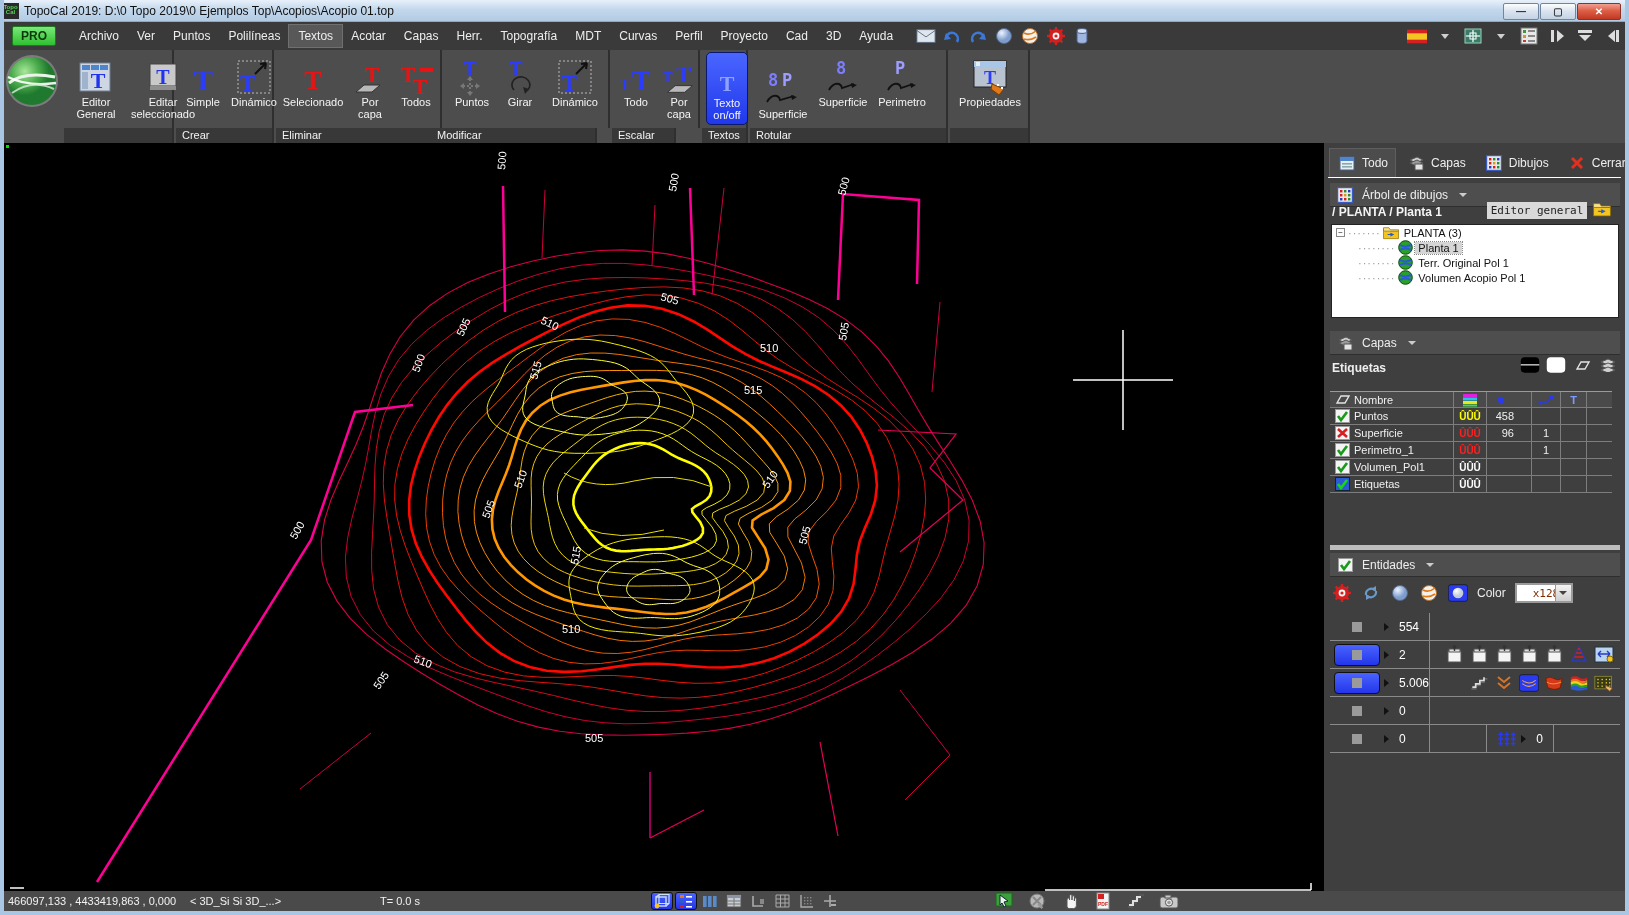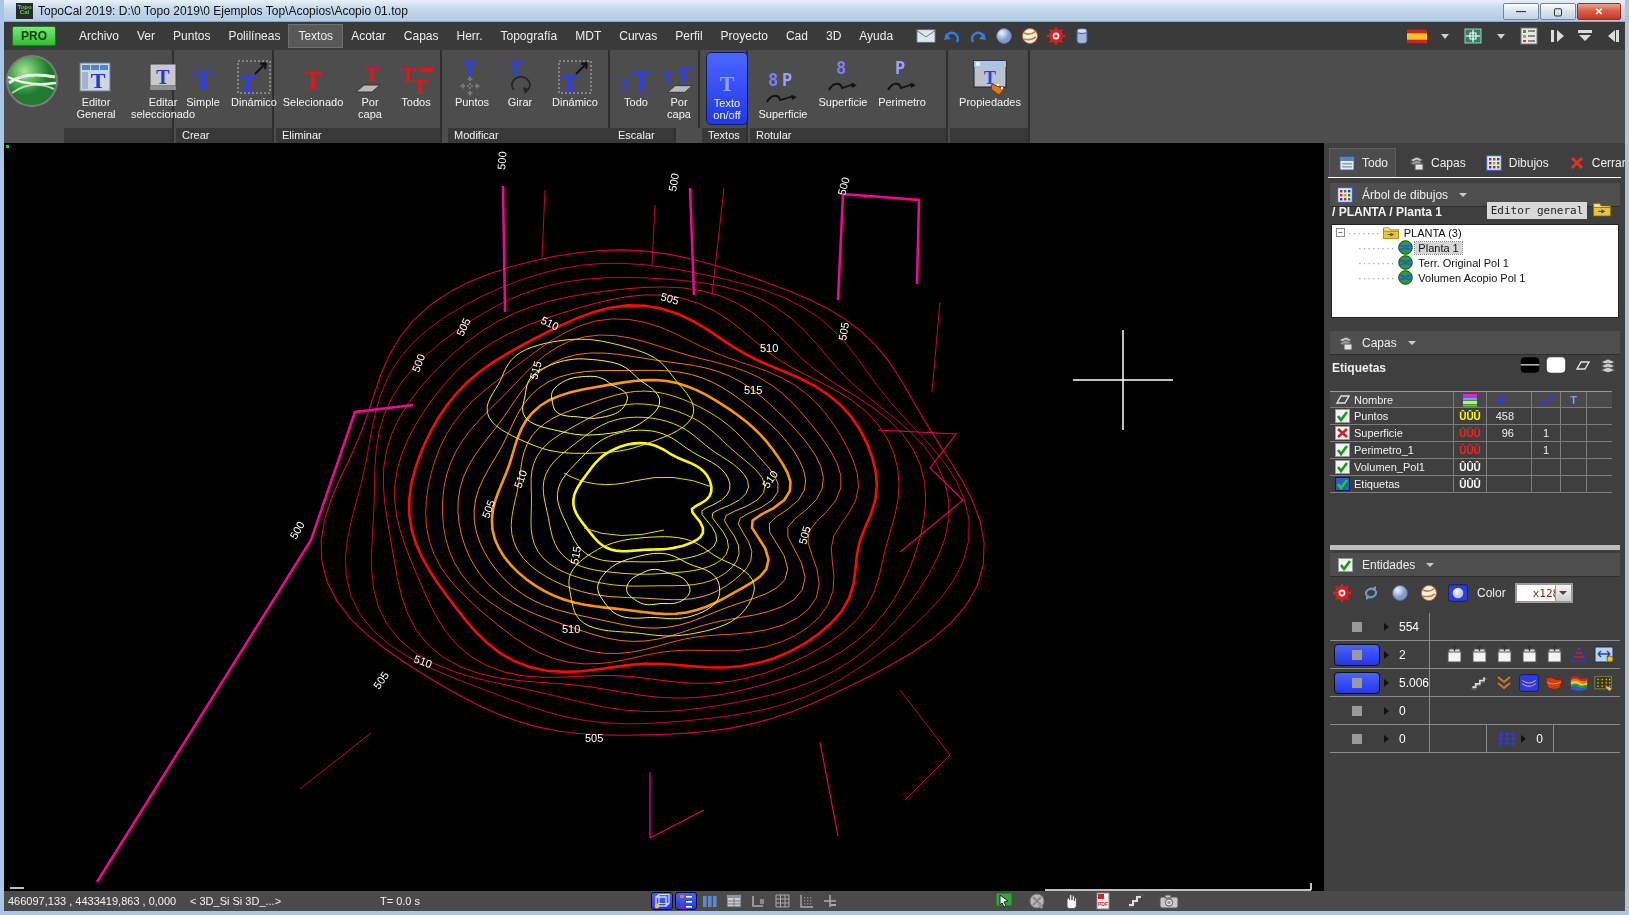--- a/index.html
+++ b/index.html
@@ -3,21 +3,21 @@
 <meta charset="utf-8">
 <style>
   html,body{margin:0;padding:0;background:#222;}
   *{box-sizing:border-box;}
   body{font-family:"Liberation Sans",sans-serif;}
   #win{position:relative;width:1629px;height:915px;background:#4d4d4d;overflow:hidden;
        border-left:4px solid #a9c7e4;border-right:4px solid #a9c7e4;}
   
   #titlebar{position:absolute;left:-4px;top:0;width:1629px;height:22px;
     background:linear-gradient(#e8f1fa,#c3d8ec 45%,#b2cbe4);border-bottom:1px solid #8fa9c4;
-    display:flex;align-items:center;padding-left:16px;color:#111;font-size:12px;}
+    display:flex;align-items:center;padding-left:2px;color:#111;font-size:12px;}
   #title-logo{width:17px;height:16px;background:#2a2a2a;color:#57d257;font-size:6px;line-height:5px;
     font-weight:bold;text-align:center;margin-right:5px;padding-top:2px;}
   .wbtns{position:absolute;right:8px;top:3px;display:flex;gap:1px;}
   .wbtn{width:36px;height:17px;border:1px solid #70859e;border-radius:2px;
     background:linear-gradient(#fdfefe,#d9e3ee 50%,#c3d2e2);display:flex;align-items:center;justify-content:center;
     font-size:10px;color:#333;font-weight:bold;}
   .wbtn.close{width:44px;background:linear-gradient(#f0a092,#dd5f47 45%,#c23823);color:#fff;border-color:#8c3325;}
   
   #menubar{position:absolute;left:-4px;top:22px;width:1629px;height:28px;background:#3a3a3a;
     display:flex;align-items:center;color:#eee;font-size:12px;}
@@ -324,21 +324,21 @@
                 <text x="14" y="18" font-size="20" font-family="Liberation Serif,serif" font-weight="bold" text-anchor="middle" fill="#2b3cff">T</text>
                 <path d="M12 32 a9 8 0 1 1 11 2" stroke="#222" stroke-width="1.6" fill="none"></path>
                 <polygon points="23,36 21,29 27,31" fill="#222"></polygon>
               </svg></div><div>Girar</div></div>
           <div class="rbtn" style="left: 100px; width: 62px;"><div class="ric"><svg width="38" height="38" viewBox="0 0 38 38">
                 <rect x="3" y="3" width="32" height="32" fill="none" stroke="#bbb" stroke-dasharray="2 2"></rect>
                 <text x="13" y="33" font-size="24" font-family="Liberation Serif,serif" font-weight="bold" text-anchor="middle" fill="#2b3cff">T</text>
                 <path d="M20 16 L31 5 M31 5 l-6 1 M31 5 l-1 6" stroke="#111" stroke-width="2" fill="none"></path>
               </svg></div><div>Dinámico</div></div>
         </div>
-        <div class="rstrip" style="left: 448px; width: 166px;">Modificar</div>
+        <div class="rstrip" style="left: 431px; width: 166px;">Modificar</div>
         <div class="rgroup" style="left: 612px; width: 88px;">
           <div class="rbtn" style="left: 4px; width: 40px;"><div class="ric"><svg width="40" height="36" viewBox="0 0 40 36">
                 <text x="9" y="30" font-size="17" font-family="Liberation Serif,serif" font-weight="bold" text-anchor="middle" fill="#2b3cff">T</text>
                 <text x="25" y="30" font-size="28" font-family="Liberation Serif,serif" font-weight="bold" text-anchor="middle" fill="#2b3cff">T</text>
               </svg></div><div>Todo</div></div>
           <div class="rbtn" style="left: 46px; width: 42px;"><div class="ric"><svg width="44" height="36" viewBox="0 0 44 36">
                 <text x="10" y="22" font-size="16" font-family="Liberation Serif,serif" font-weight="bold" text-anchor="middle" fill="#2b3cff">T</text>
                 <text x="27" y="22" font-size="24" font-family="Liberation Serif,serif" font-weight="bold" text-anchor="middle" fill="#2b3cff">T</text>
                 <polygon points="10,33 18,26 36,26 28,33" fill="#b9b9b9" stroke="#333"></polygon>
               </svg></div><div>Por

